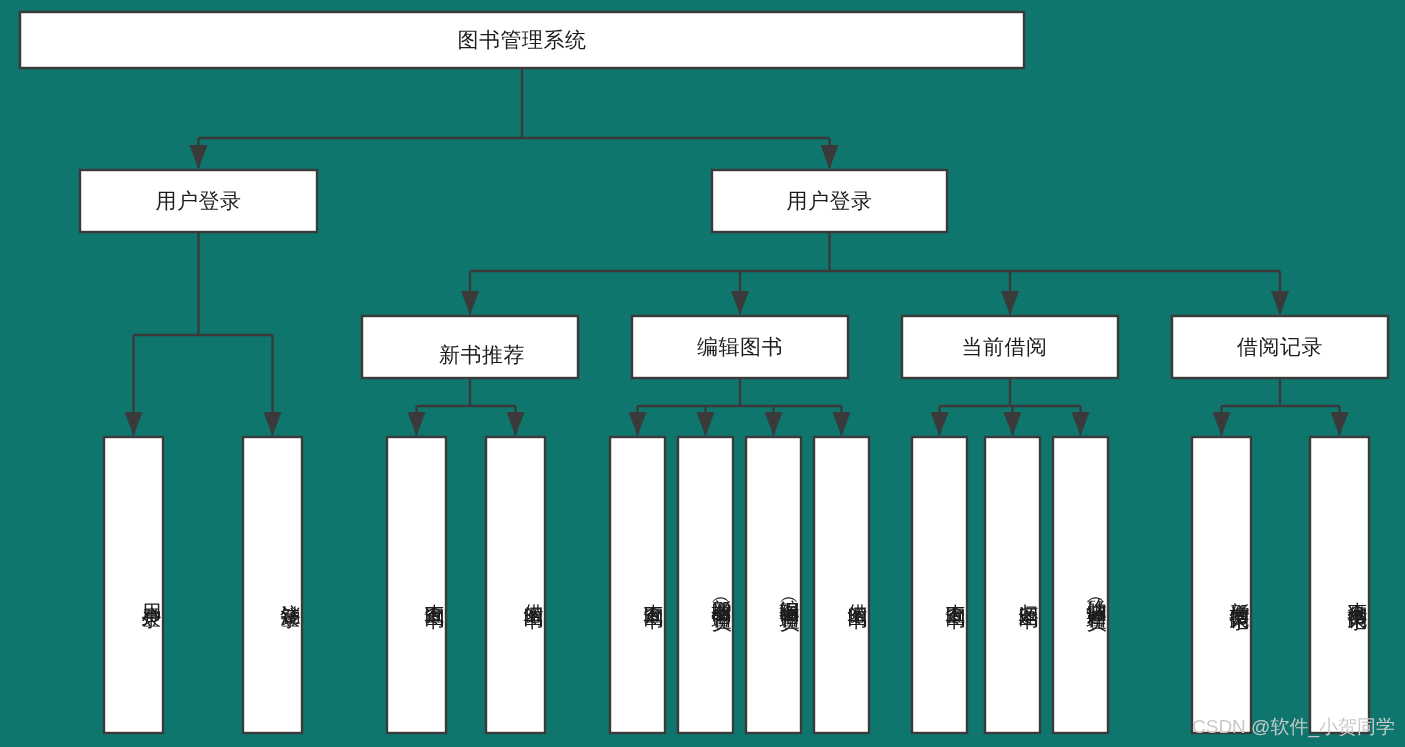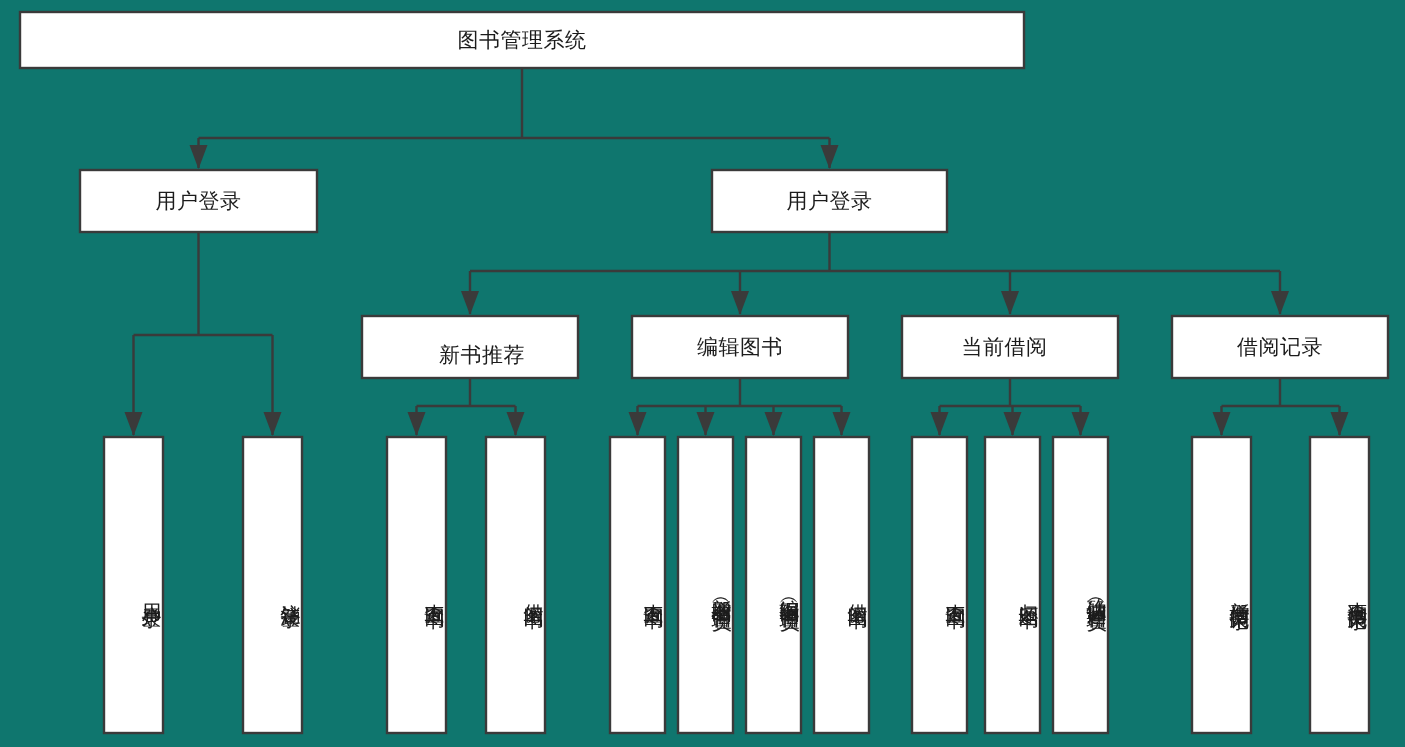--- a/index.html
+++ b/index.html
@@ -173,14 +173,15 @@
       <div class="node-label vertical" style="left: 678px; top: 437px; width: 55px; height: 296px;">新增图书（管理员）</div>
       <div class="node-label vertical" style="left: 746px; top: 437px; width: 55px; height: 296px;">编辑图书（管理员）</div>
       <div class="node-label vertical" style="left: 814px; top: 437px; width: 55px; height: 296px;">借阅图书</div>
       <div class="node-label vertical" style="left: 912px; top: 437px; width: 55px; height: 296px;">查询图书</div>
       <div class="node-label vertical" style="left: 985px; top: 437px; width: 55px; height: 296px;">归还图书</div>
       <div class="node-label vertical" style="left: 1053px; top: 437px; width: 55px; height: 296px;">确认归还（管理员）</div>
       <div class="node-label vertical" style="left: 1192px; top: 437px; width: 59px; height: 296px;">新增借阅记录</div>
       <div class="node-label vertical" style="left: 1310px; top: 437px; width: 59px; height: 296px;">查询借阅记录</div>
     </div>
 
+  <div class="watermark">CSDN @软件_小贺同学</div>
 
 </div>
 
 </body></html>

